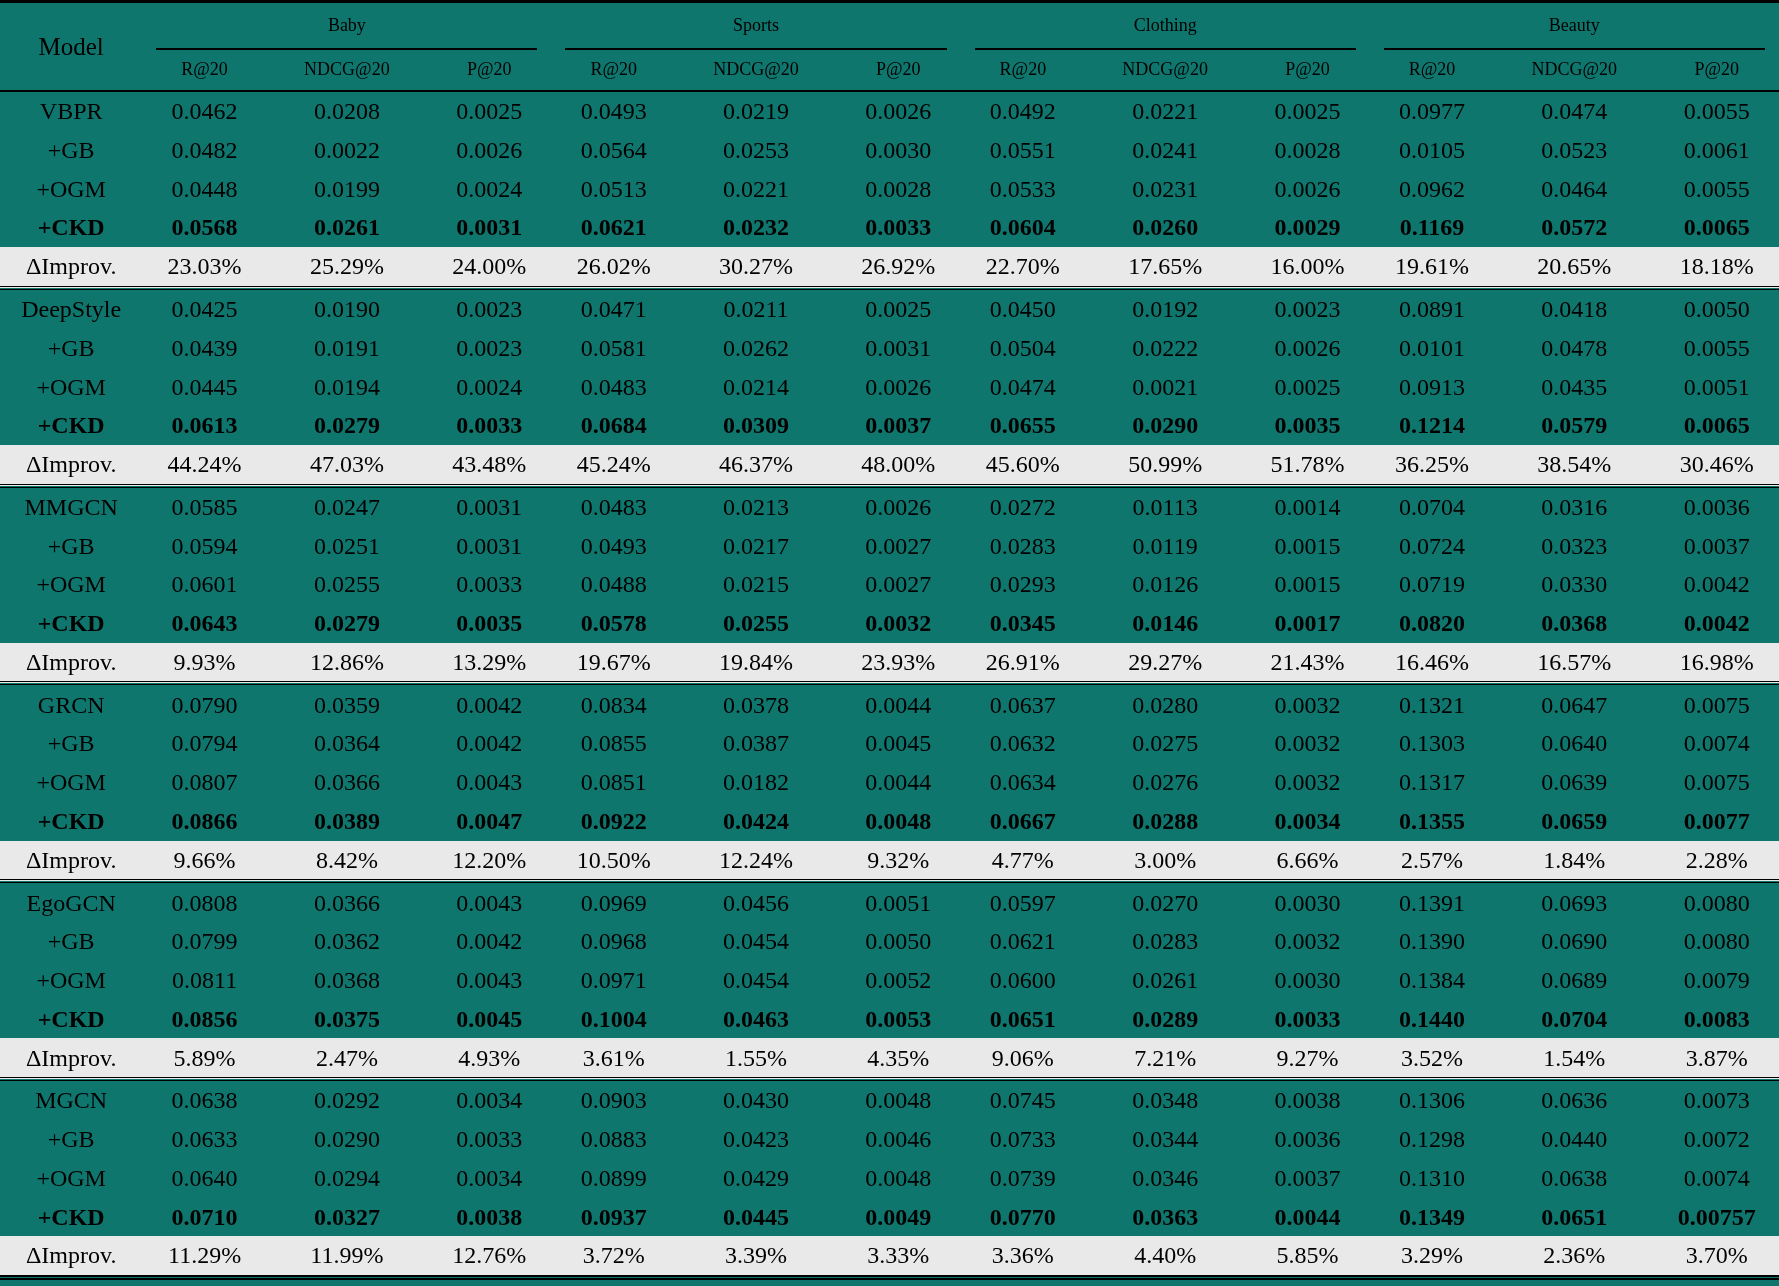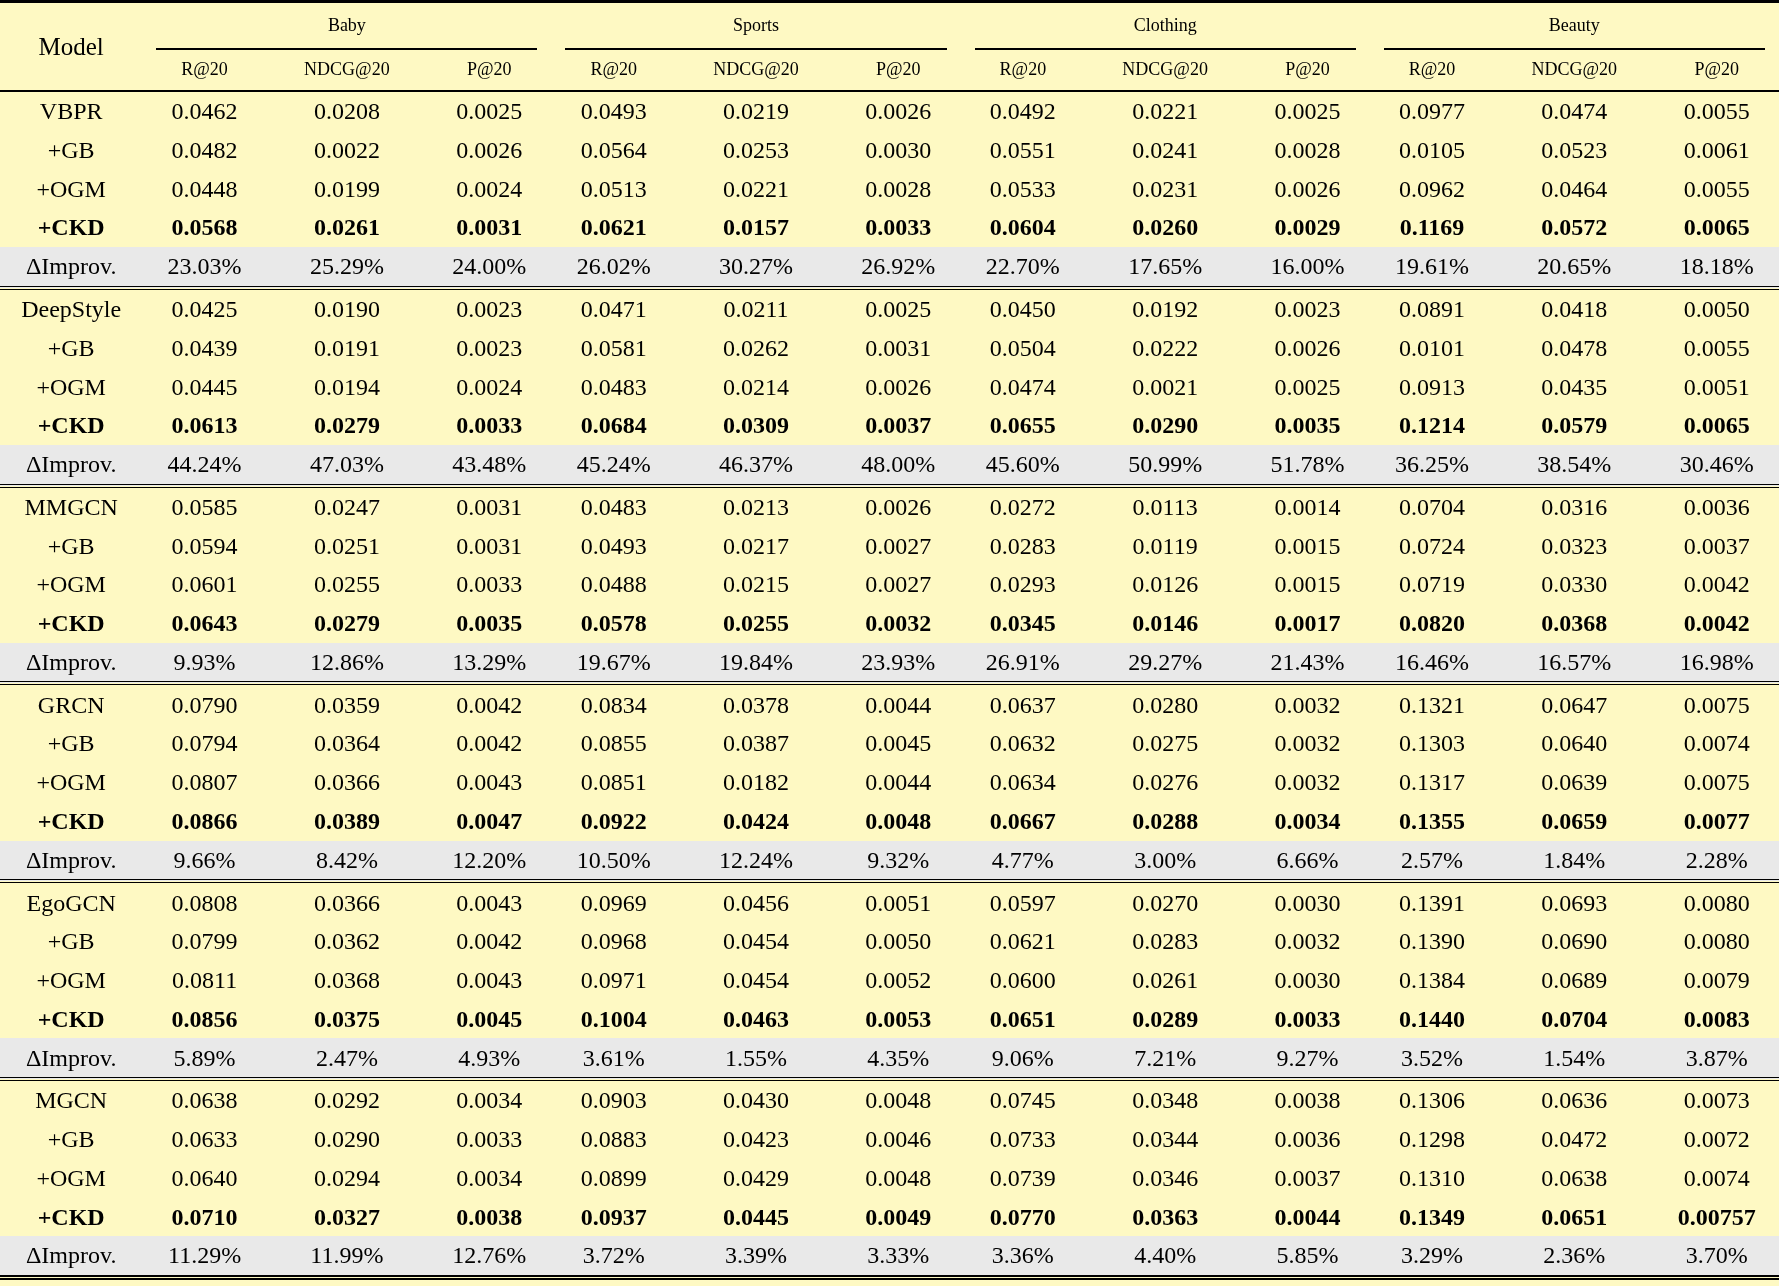--- a/index.html
+++ b/index.html
@@ -6,21 +6,21 @@
     margin: 0;
     padding: 0;
     background: #ffffff;
     font-family: "Liberation Serif", "DejaVu Serif", serif;
     color: #000000;
   }
   .page {
     width: 1779px;
     height: 1286px;
     box-sizing: border-box;
-    background: #fef9c3;
+    background: #0f766e;
   }
   table.results {
     width: 100%;
     border-collapse: collapse;
     table-layout: fixed;
     border-top: 3px solid #000;
     border-bottom: 5px double #000;
     font-size: 24px;
   }
   col.c-model { width: 8.0%; }
@@ -158,21 +158,21 @@
           <td class="num">0.0962</td>
           <td class="num">0.0464</td>
           <td class="num">0.0055</td>
         </tr>
         <tr class="best">
           <td class="model">+CKD</td>
           <td class="num">0.0568</td>
           <td class="num">0.0261</td>
           <td class="num">0.0031</td>
           <td class="num">0.0621</td>
-          <td class="num">0.0157</td>
+          <td class="num">0.0232</td>
           <td class="num">0.0033</td>
           <td class="num">0.0604</td>
           <td class="num">0.0260</td>
           <td class="num">0.0029</td>
           <td class="num">0.1169</td>
           <td class="num">0.0572</td>
           <td class="num">0.0065</td>
         </tr>
         <tr class="improv">
           <td class="model improv-label">ΔImprov.</td>
@@ -519,21 +519,21 @@
           <td class="num">0.0633</td>
           <td class="num">0.0290</td>
           <td class="num">0.0033</td>
           <td class="num">0.0883</td>
           <td class="num">0.0423</td>
           <td class="num">0.0046</td>
           <td class="num">0.0733</td>
           <td class="num">0.0344</td>
           <td class="num">0.0036</td>
           <td class="num">0.1298</td>
-          <td class="num">0.0472</td>
+          <td class="num">0.0440</td>
           <td class="num">0.0072</td>
         </tr>
         <tr>
           <td class="model">+OGM</td>
           <td class="num">0.0640</td>
           <td class="num">0.0294</td>
           <td class="num">0.0034</td>
           <td class="num">0.0899</td>
           <td class="num">0.0429</td>
           <td class="num">0.0048</td>

